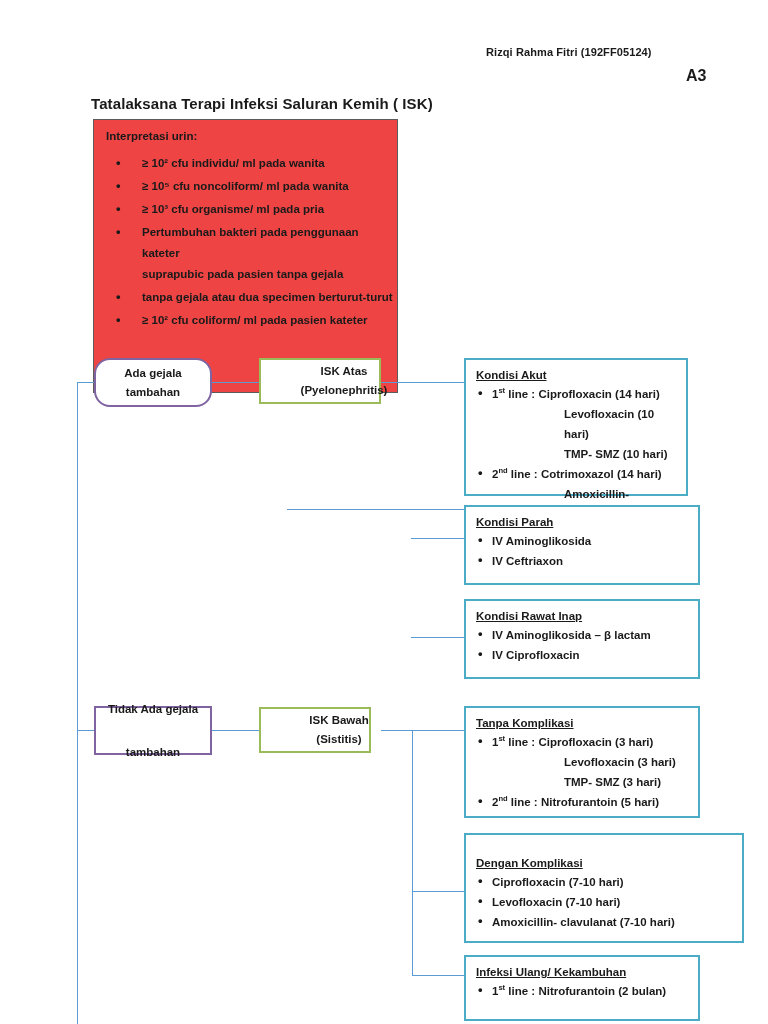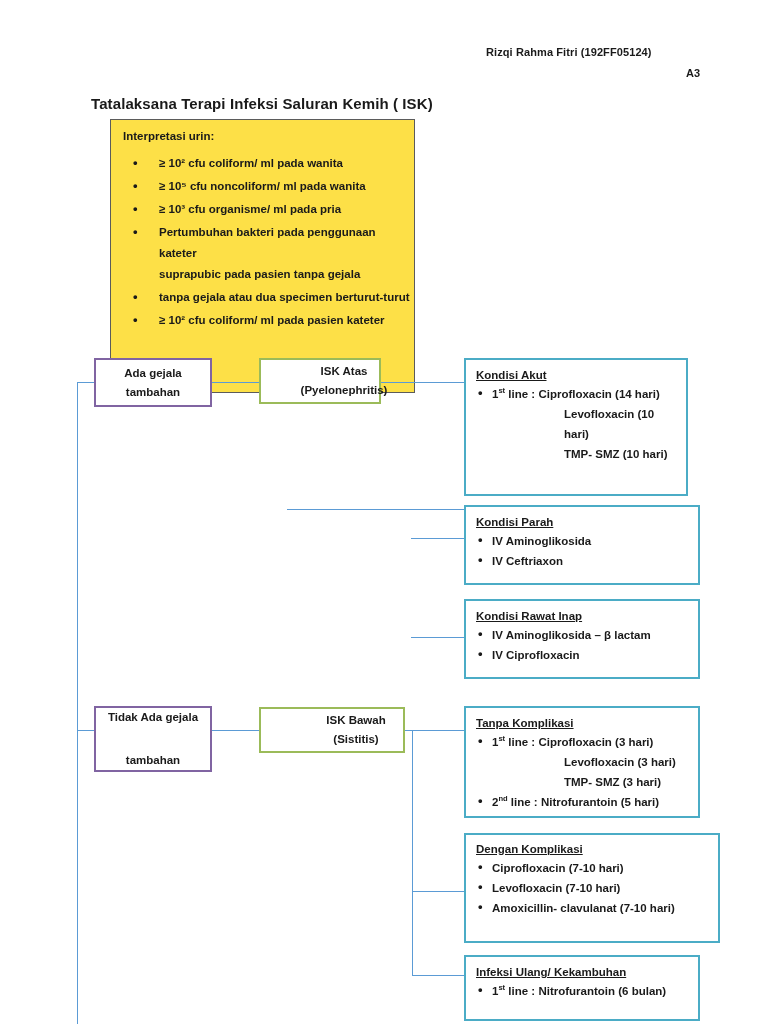--- a/index.html
+++ b/index.html
@@ -27,45 +27,44 @@
     position: absolute;
     left: 486px; top: 46px;
     font-size: 11px;
     font-weight: bold;
     letter-spacing: .1px;
     white-space: nowrap;
   }
   .hdr-class {
     position: absolute;
     left: 686px; top: 67px;
-    font-size: 11px;
+    font-size: 16px;
     font-weight: bold;
     white-space: nowrap;
   }
 
   
   .doc-title {
     position: absolute;
     left: 91px; top: 95px;
     font-size: 15px;
     font-weight: bold;
     letter-spacing: .1px;
     white-space: nowrap;
   }
 
   
   .interp-box {
     position: absolute;
     left: 93px; top: 119px;
     width: 305px;
     height: 274px;
-    background: #fde047;
+    background: #ef4444;
     border: 1.2px solid #5b5b5b;
     box-sizing: border-box;
-    margin-left: 17px;
   }
   .interp-title {
     position: absolute;
     left: 12px; top: 10px;
     font-size: 11.5px;
     font-weight: bold;
   }
   .interp-list {
     position: absolute;
     left: 0; top: 33px;
@@ -164,21 +163,21 @@
 <div class="page">
 
   <div class="hdr-name">Rizqi Rahma Fitri (192FF05124)</div>
   <div class="hdr-class">A3</div>
 
   <div class="doc-title">Tatalaksana Terapi Infeksi Saluran Kemih ( ISK)</div>
 
   <div class="interp-box">
     <div class="interp-title">Interpretasi urin:</div>
     <ul class="interp-list">
-      <li><span>≥ 10²  cfu coliform/ ml pada wanita</span></li>
+      <li><span>≥ 10²  cfu individu/ ml pada wanita</span></li>
       <li><span>≥ 10⁵ cfu noncoliform/ ml pada wanita</span></li>
       <li><span>≥ 10³ cfu organisme/ ml pada pria</span></li>
       <li>
         <span>Pertumbuhan bakteri pada penggunaan kateter</span>
         <span class="l2">suprapubic pada pasien tanpa gejala</span>
       </li>
       <li><span>tanpa gejala atau dua specimen berturut-turut</span></li>
       <li><span>≥ 10²  cfu coliform/ ml pada pasien kateter</span></li>
     </ul>
   </div>
@@ -196,48 +195,52 @@
 
   <div class="ln h" style="left:411px; top:637px; width:53px;"></div>
 
   <div class="ln h" style="left:212px; top:730px; width:47px;"></div>
 
   <div class="ln h" style="left:381px; top:730px; width:83px;"></div>
   <div class="ln v" style="left:412px; top:730px; height:246px;"></div>
   <div class="ln h" style="left:412px; top:891px; width:53px;"></div>
   <div class="ln h" style="left:412px; top:975px; width:53px;"></div>
 
-  <div class="fbox purple" style="left:94px; top:358px; width:118px; height:49px;">
+  <div class="fbox purple" style="left:94px; top:358px; width:118px; height:49px;border-radius:16px;">
     <span>Ada gejala</span>
     <span>tambahan</span>
   </div>
 
   <div class="fbox green" style="left:259px; top:358px; width:122px; height:46px;">
     <span>ISK Atas</span>
     <span>(Pyelonephritis)</span>
   </div>
 
-  <div class="fbox purple" style="left:94px; top:706px; width:118px; height:66px;gap:24px;">
+  <div class="fbox purple" style="left:94px; top:706px; width:118px; height:49px;gap:24px;">
     <span>Tidak Ada gejala</span>
     <span>tambahan</span>
   </div>
 
-  <div class="fbox green" style="left:259px; top:707px; width:146px; height:46px;">
+  <div class="fbox green" style="left:259px; top:707px; width:112px; height:46px;">
     <span>ISK Bawah</span>
     <span>(Sistitis)</span>
   </div>
 
   <div class="tbox" style="left:464px; top:358px; width:224px; height:138px;">
     <span class="tb-head">Kondisi Akut</span>
     <ul>
       <li>
         <span>1</span><sup>st</sup><span> line : Ciprofloxacin (14 hari)</span>
         <span class="sub">Levofloxacin (10 hari)</span>
         <span class="sub">TMP- SMZ (10 hari)</span>
       </li>
+      <li>
+        <span>2</span><sup>nd</sup><span> line : Cotrimoxazol (14 hari)</span>
+        <span class="sub">Amoxicillin- clavulanat</span>
+      </li>
     </ul>
   </div>
 
   <div class="tbox" style="left:464px; top:505px; width:236px; height:80px;">
     <span class="tb-head">Kondisi Parah</span>
     <ul>
       <li>IV Aminoglikosida</li>
       <li>IV Ceftriaxon</li>
     </ul>
   </div>
@@ -257,31 +260,31 @@
         <span>1</span><sup>st</sup><span> line : Ciprofloxacin (3 hari)</span>
         <span class="sub">Levofloxacin (3 hari)</span>
         <span class="sub">TMP- SMZ (3 hari)</span>
       </li>
       <li>
         <span>2</span><sup>nd</sup><span> line : Nitrofurantoin (5 hari)</span>
       </li>
     </ul>
   </div>
 
-  <div class="tbox" style="left:464px; top:833px; width:256px; height:110px; padding-top:8px;">
+  <div class="tbox" style="left:464px; top:833px; width:280px; height:110px; padding-top:22px;">
     <span class="tb-head">Dengan Komplikasi</span>
     <ul>
       <li>Ciprofloxacin (7-10 hari)</li>
       <li>Levofloxacin (7-10 hari)</li>
       <li>Amoxicillin- clavulanat (7-10 hari)</li>
     </ul>
   </div>
 
   <div class="tbox" style="left:464px; top:955px; width:236px; height:66px;">
     <span class="tb-head">Infeksi Ulang/ Kekambuhan</span>
     <ul>
       <li>
-        <span>1</span><sup>st</sup><span> line : Nitrofurantoin (6 bulan)</span>
+        <span>1</span><sup>st</sup><span> line : Nitrofurantoin (2 bulan)</span>
       </li>
     </ul>
   </div>
 
 </div>
 
 </body></html>

